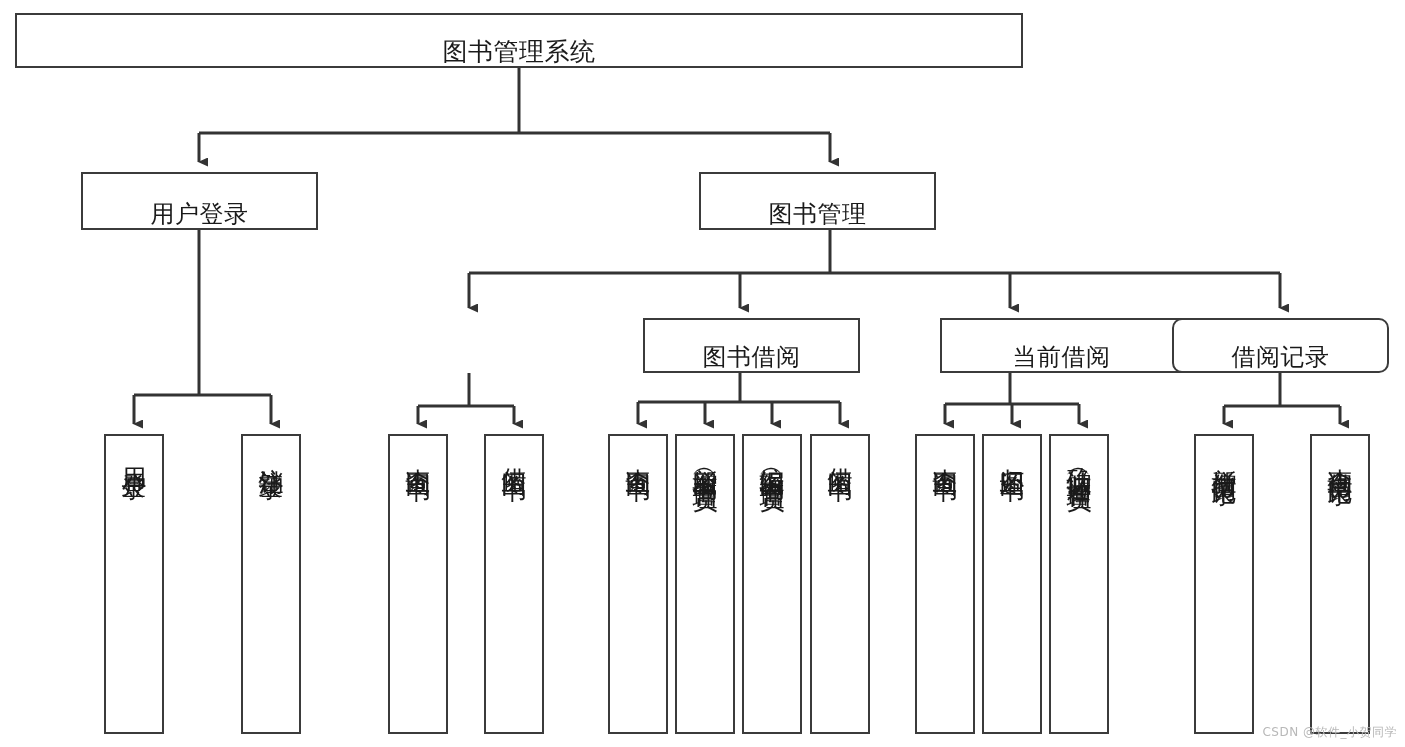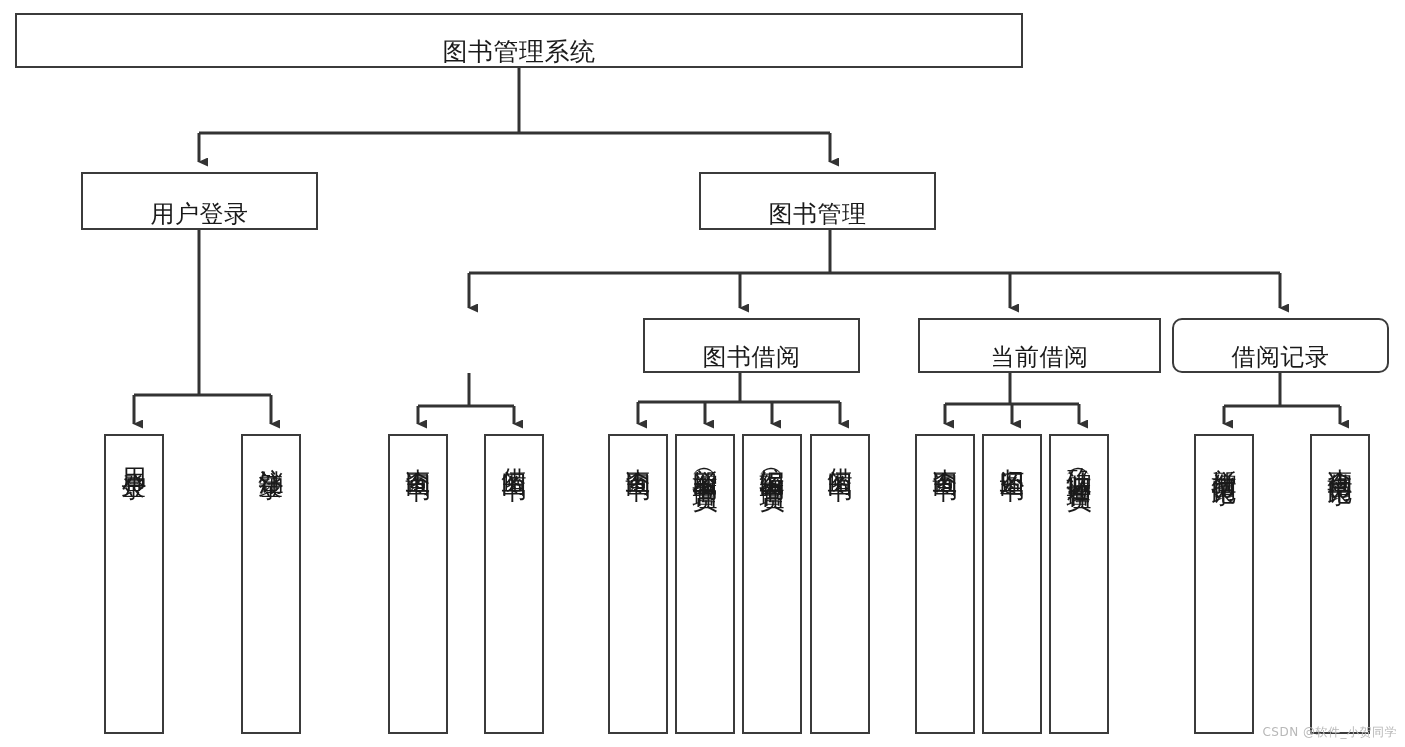--- a/index.html
+++ b/index.html
@@ -137,21 +137,21 @@
 
   <div class="node horizontal" style="left:699px; top:172px; width:237px; height:58px;">
     <span class="node-label">图书管理</span>
   </div>
 
 
   <div class="node horizontal" style="left:631px; top:318px; width:217px; height:55px;margin-left:12px;">
     <span class="node-label">图书借阅</span>
   </div>
 
-  <div class="node horizontal" style="left:918px; top:318px; width:243px; height:55px;">
+  <div class="node horizontal" style="left:940px; top:318px; width:243px; height:55px;">
     <span class="node-label">当前借阅</span>
   </div>
 
   <div class="node horizontal" style="left:1172px; top:318px; width:217px; height:55px;border-radius:10px;">
     <span class="node-label">借阅记录</span>
   </div>
 
   <div class="node vertical" style="left:104px; top:434px; width:60px; height:300px;">
     <span class="node-label">用户登录</span>
   </div>

